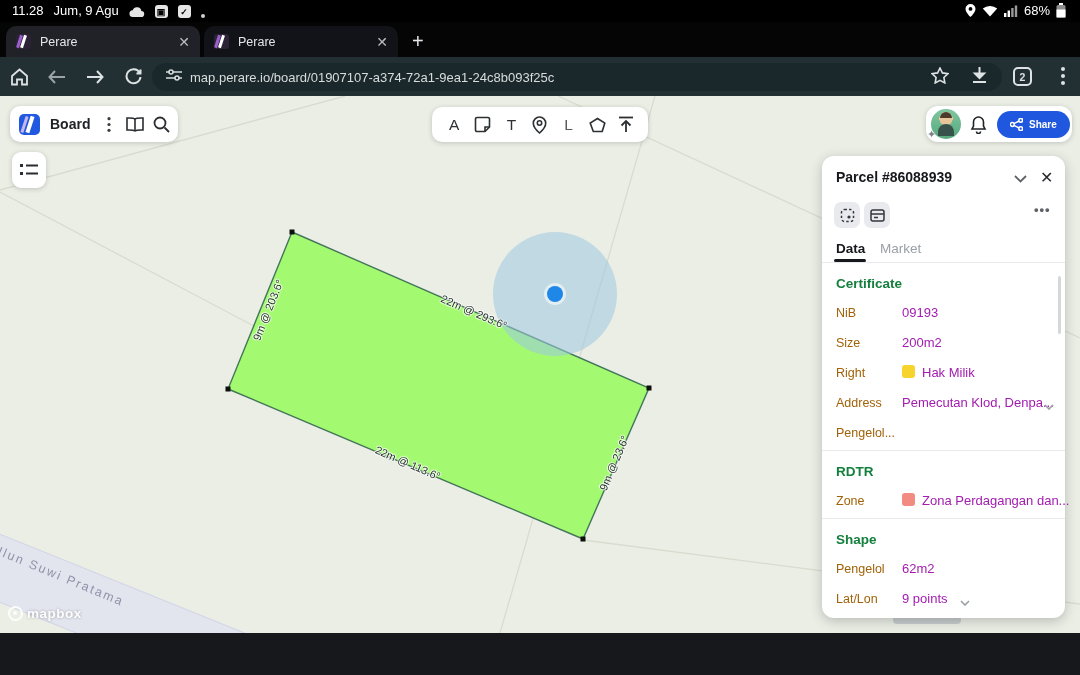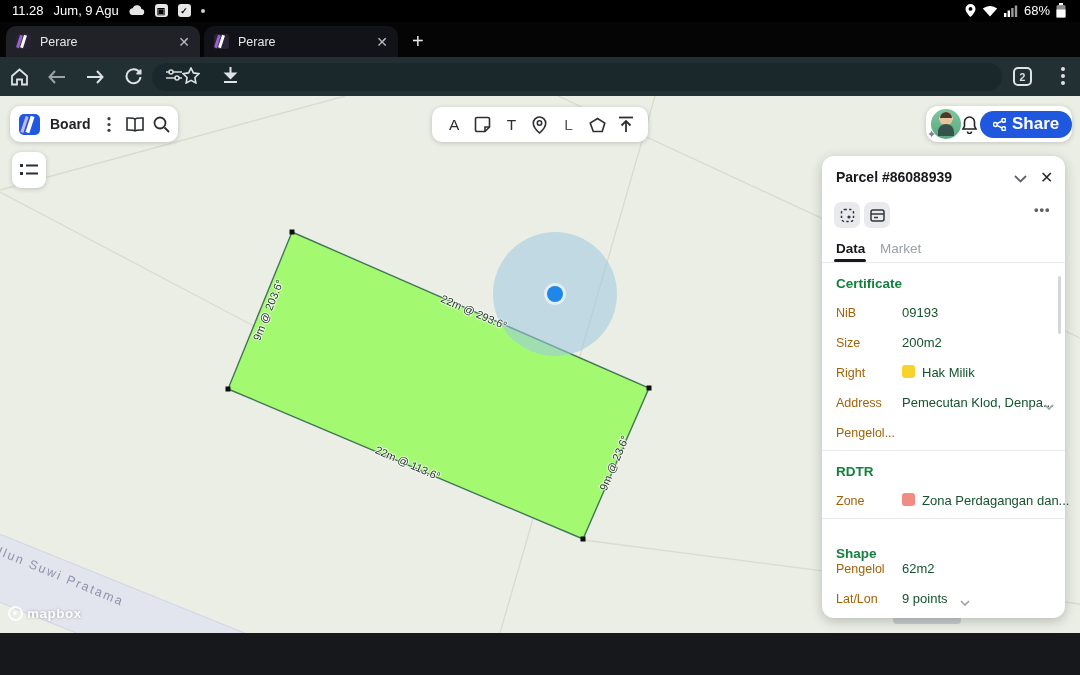--- a/index.html
+++ b/index.html
@@ -1,21 +1,21 @@
 <!DOCTYPE html>
 <html><head>
 <meta charset="utf-8">
 <style>
   * { margin:0; padding:0; box-sizing:border-box; }
   body { font-family:"Liberation Sans", sans-serif; background:#000; }
   #screen { position:relative; width:1080px; height:675px; overflow:hidden; background:#000; }
 
   
   .status-bar { position:absolute; left:0; top:0; width:1080px; height:22px; background:#000; color:#fff; font-size:13px; }
-  .sb-left { position:absolute; left:12px; top:3px; display:flex; align-items:center; gap:10px; }
+  .sb-left { position:absolute; left:12px; top:3px; display:flex; align-items:flex-end; gap:10px; }
   .sb-right { position:absolute; right:14px; top:3px; display:flex; align-items:center; gap:6px; }
   .sb-ic { display:inline-flex; align-items:center; }
   .sb-dot { width:4px; height:4px; border-radius:50%; background:#cfcfcf; }
   .sb-pct { font-size:13px; }
   .sb-chip { width:13px; height:13px; border-radius:3px; background:#e6e6e6; display:inline-flex; align-items:center; justify-content:center; color:#000; font-size:9px; font-weight:bold; }
 
   
   .tab-strip { position:absolute; left:0; top:22px; width:1080px; height:35px; background:#050506; }
   .tab { position:absolute; top:4px; height:31px; display:flex; align-items:center; padding:0 10px; border-radius:10px 10px 0 0; color:#e4e6ea; font-size:12.5px; }
   .tab.inactive { left:6px; width:194px; background:#202227; }
@@ -71,36 +71,36 @@
   .draw-bar { left:432px; top:107px; width:216px; height:35px; display:flex; align-items:center; justify-content:space-around; padding:0 8px; }
   .tool { width:24px; height:24px; display:flex; align-items:center; justify-content:center; color:#2d3033; font-size:15.5px; }
   .tool.letter { font-weight:500; }
 
   .right-cluster { left:926px; top:106px; width:146px; height:36px; border-radius:12px; display:flex; align-items:center; }
   .avatar { position:relative; width:30px; height:30px; border-radius:50%; margin-left:5px; background:radial-gradient(circle at 50% 32%, #e8c49a 0 26%, transparent 27%), linear-gradient(180deg,#7fc7a0 0%, #56a87e 100%); overflow:hidden; flex:0 0 auto; }
   .avatar:before { content:""; position:absolute; left:7px; top:15px; width:16px; height:12px; border-radius:8px 8px 0 0; background:#37514b; }
   .avatar:after { content:""; position:absolute; left:9px; top:3px; width:12px; height:6px; border-radius:6px 6px 0 0; background:#4a3a2c; }
   .av-star { position:absolute; left:927px; top:128px; color:#7d828c; font-size:11px; text-shadow:0 0 2px #fff; }
   .bell-wrap { width:34px; display:flex; justify-content:center; color:#1f2226; }
-  .share-btn { height:27px; padding:0 13px; border-radius:14px; background:#1f57df; color:#fff; display:flex; align-items:center; gap:6px; font-size:17px; font-weight:600; margin-left:2px; }
+  .share-btn { height:27px; padding:0 13px; border-radius:14px; background:#1f57df; color:#fff; display:flex; align-items:center; gap:6px; font-size:10px; font-weight:600; margin-left:2px; }
 
   
   .panel { position:absolute; left:822px; top:156px; width:243px; height:462px; background:#fff; border-radius:12px; box-shadow:0 3px 12px rgba(30,40,40,.25); font-size:13px; }
   .p-title { position:absolute; left:14px; top:13px; font-size:14px; font-weight:600; color:#17181c; }
   .p-chev { position:absolute; left:192px; top:15px; color:#5f6368; }
   .p-close { position:absolute; left:218px; top:12px; color:#26282c; font-size:16px; }
   .p-iconbtn { position:absolute; top:46px; width:26px; height:26px; border-radius:7px; background:#e9eaee; display:flex; align-items:center; justify-content:center; color:#33363b; }
   .p-dots { position:absolute; left:212px; top:46px; color:#5f6368; letter-spacing:1px; font-weight:bold; }
   .p-tab-data { position:absolute; left:14px; top:85px; font-size:13.5px; font-weight:700; color:#17181c; }
   .p-tab-mkt { position:absolute; left:58px; top:85px; font-size:13.5px; color:#9aa0a8; }
   .p-underline { position:absolute; left:12px; top:103px; width:32px; height:2.5px; background:#17181c; border-radius:2px; }
   .p-div { position:absolute; left:0; width:243px; height:1px; background:#e8e9ec; }
   .p-head { position:absolute; left:14px; font-size:13.5px; font-weight:600; color:#15803d; }
   .p-label { position:absolute; left:14px; font-size:12.5px; color:#a16207; }
-  .p-val { position:absolute; left:80px; font-size:13px; font-weight:500; color:#14532d; white-space:nowrap; }
+  .p-val { position:absolute; left:80px; font-size:13px; font-weight:500; color:#a21caf; white-space:nowrap; }
   .swatch { position:absolute; width:13px; height:13px; border-radius:3px; }
   .row-chev { position:absolute; color:#9aa0a6; }
   .p-scroll { position:absolute; left:236px; top:120px; width:3px; height:58px; border-radius:2px; background:#d4d7db; }
 
   
   .nav-bar { position:absolute; left:0; top:633px; width:1080px; height:42px; background:#17181c; }
 </style>
 </head>
 <body>
 
@@ -188,20 +188,21 @@
     </span>
     <div class="url-pill">
       <span style="margin-left:14px">
         <svg width="16" height="14" viewBox="0 0 16 14" fill="none" stroke="#d7dcdd" stroke-width="1.6">
             <circle cx="5" cy="4" r="2"></circle>
             <path d="M7 4h9M0 4h3"></path>
             <circle cx="11" cy="10" r="2"></circle>
             <path d="M0 10h9M13 10h3"></path>
           </svg>
       </span>
+      <span class="url-text">map.perare.io/board/01907107-a374-72a1-9ea1-24c8b093f25c</span>
       <span class="pill-right">
         <span>
           <svg width="18" height="17" viewBox="0 0 18 17" fill="none" stroke="#dde2e4" stroke-width="1.6">
               <path d="M9 1l2.4 4.9 5.4.8-3.9 3.8.9 5.4L9 13.3 4.2 15.9l.9-5.4L1.2 6.7l5.4-.8z"></path>
             </svg>
         </span>
         <span>
           <svg width="17" height="17" viewBox="0 0 17 17" fill="#dde2e4">
               <path d="M8.5 0v9M8.5 11 4 6.5h9z" stroke="#dde2e4" stroke-width="2"></path>
               <path d="M8.5 11 4 6.5h9z"></path>
@@ -394,21 +395,21 @@
     <div class="p-label" style="top:270px">Pengelol...</div>
 
     <div class="p-div" style="top:294px"></div>
     <div class="p-head" style="top:308px">RDTR</div>
 
     <div class="p-label" style="top:338px">Zone</div>
     <span class="swatch" style="left: 80px; top: 337px; background: rgb(242, 139, 130);"></span>
     <div class="p-val" style="left:100px; top:337px">Zona Perdagangan dan...</div>
 
     <div class="p-div" style="top:362px"></div>
-    <div class="p-head" style="top:390px">Shape</div>
+    <div class="p-head" style="top:376px">Shape</div>
 
     <div class="p-label" style="top:406px">Pengelol</div>
     <div class="p-val" style="top:405px">62m2</div>
 
     <div class="p-label" style="top:436px">Lat/Lon</div>
     <div class="p-val" style="top:435px">9 points</div>
     <span class="row-chev" style="left:138px; top:438px">
       <svg width="10" height="6" viewBox="0 0 10 6" fill="none" stroke="#9aa0a6" stroke-width="1.6">
           <path d="M1 1l4 4 4-4"></path>
         </svg>

